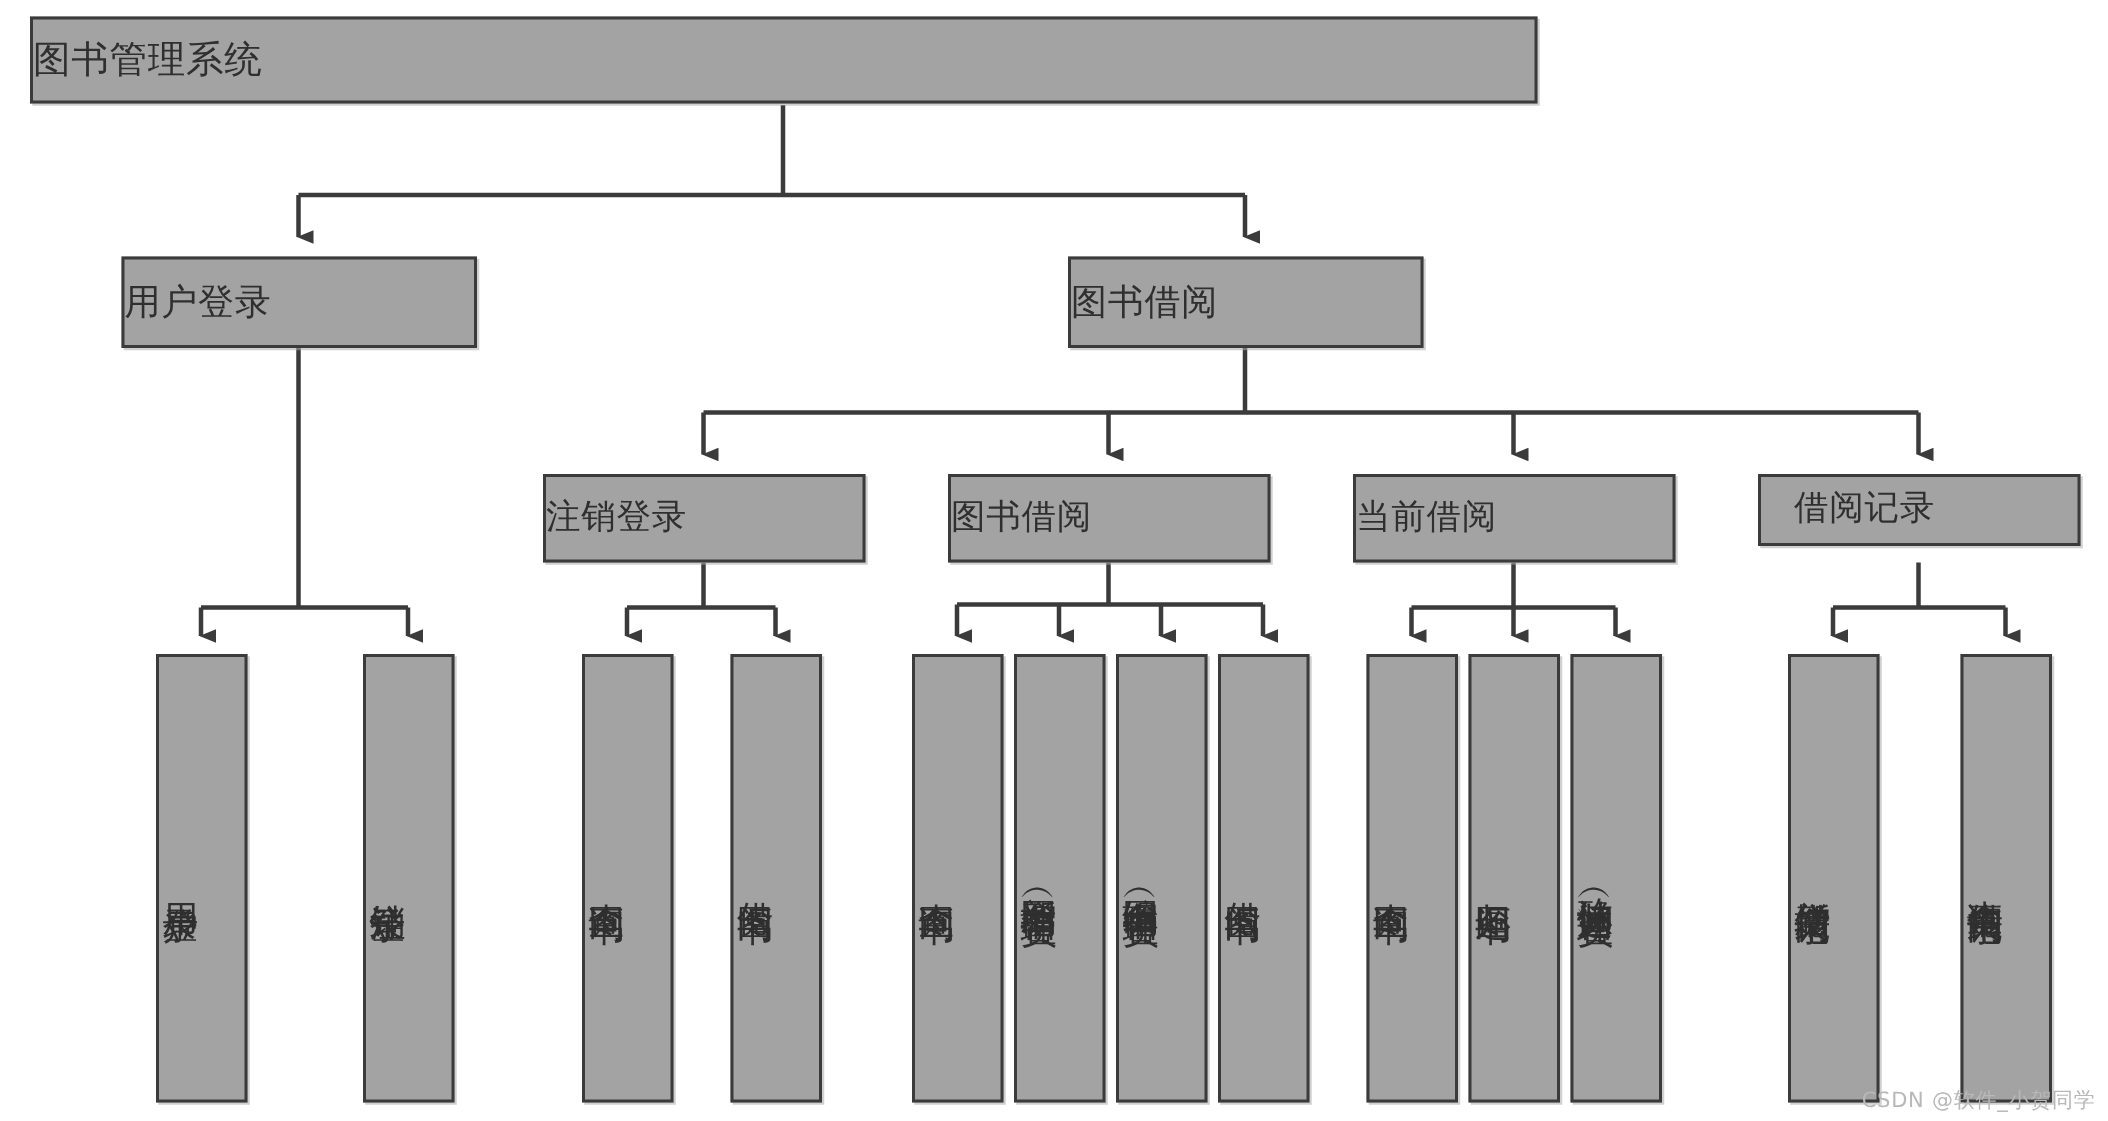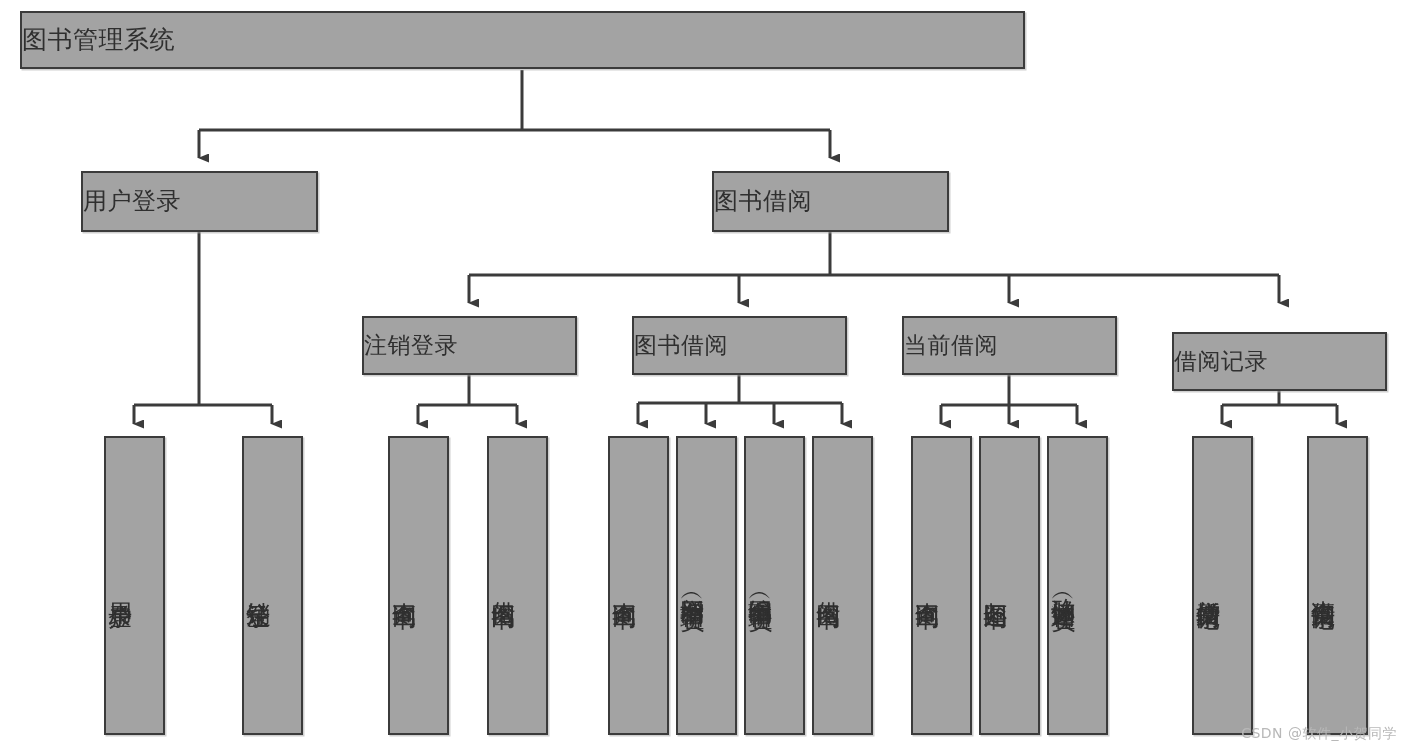--- a/index.html
+++ b/index.html
@@ -140,21 +140,21 @@
   </div>
 
   <div class="node node-l3" style="left:902px; top:316px; width:215px; height:59px;">
     <span class="label">当前借阅</span>
   </div>
 
   <div class="node node-l3" style="left:632px; top:316px; width:215px; height:59px;">
     <span class="label">图书借阅</span>
   </div>
 
-  <div class="node node-l3" style="left:1172px; top:332px; width:215px; height:59px;">
+  <div class="node node-l3" style="left:1172px; top:316px; width:215px; height:48px;padding-left:22px;">
     <span class="label">借阅记录</span>
   </div>
 
   <div class="node node-leaf" style="left:104px; top:436px; width:61px; height:299px;">
     <span class="label">用户登录</span>
   </div>
   <div class="node node-leaf" style="left:242px; top:436px; width:61px; height:299px;">
     <span class="label">注销登录</span>
   </div>
 

